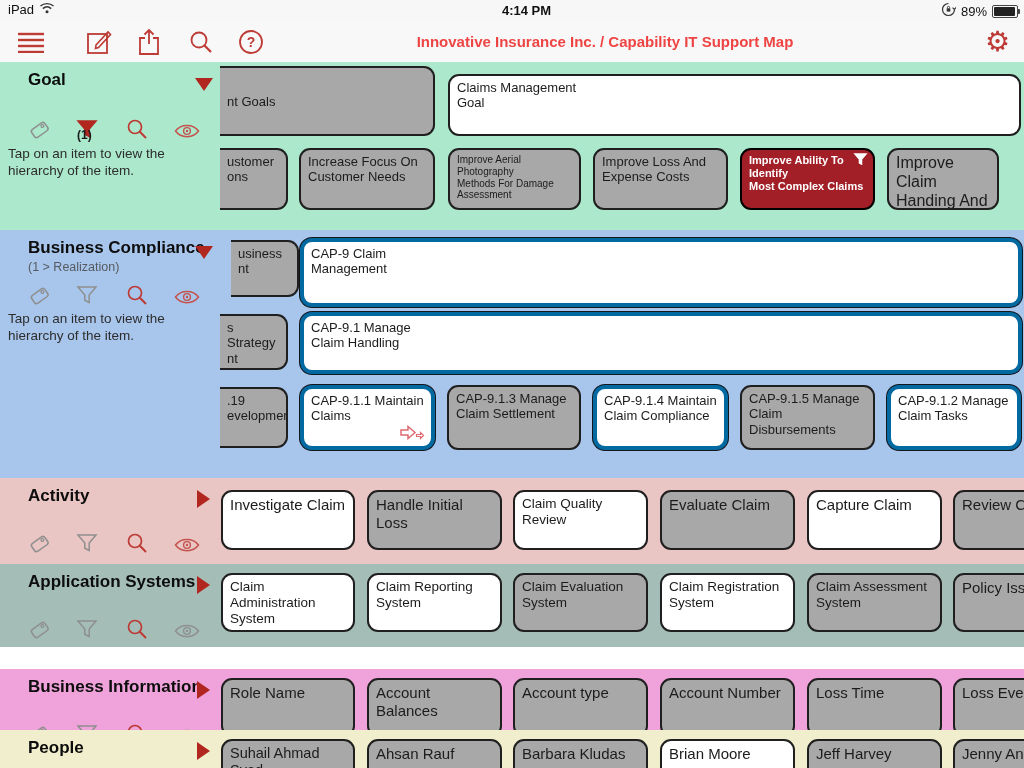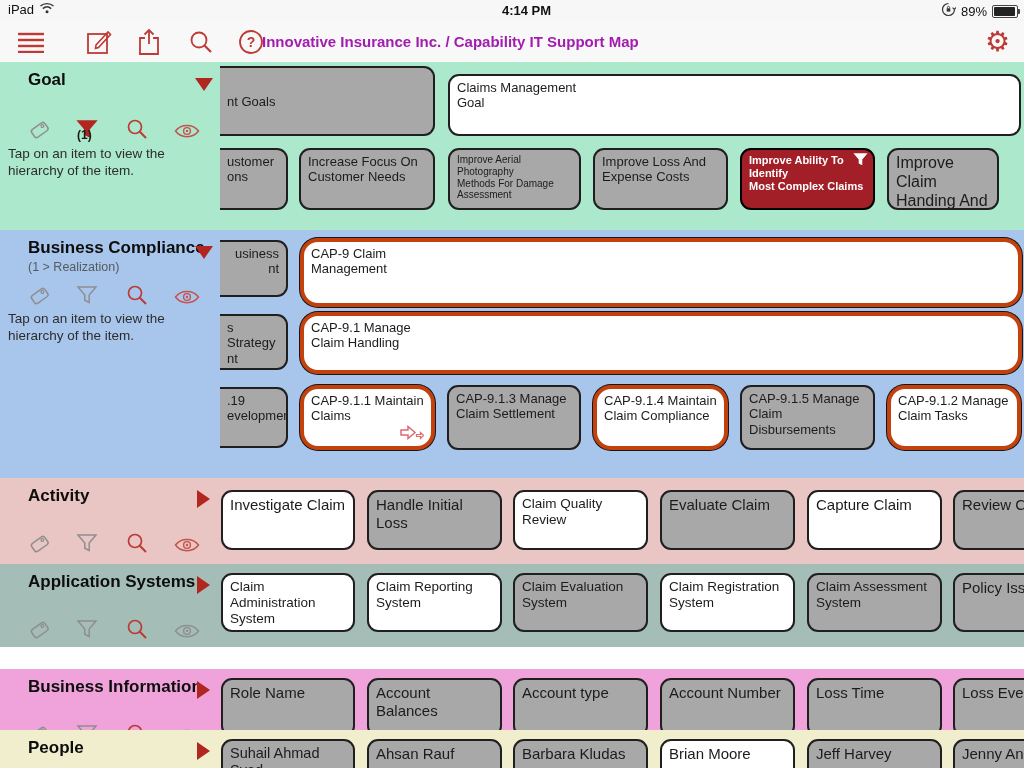--- a/index.html
+++ b/index.html
@@ -11,42 +11,42 @@
   .sb-left{position:absolute;left:8px;top:2px;display:flex;align-items:center;gap:5px;}
   .sb-center{position:absolute;left:0;right:0;top:3px;text-align:center;font-weight:bold;font-size:13px;margin-left:29px;}
   .sb-right{position:absolute;right:6px;top:2px;display:flex;align-items:center;gap:5px;text-align:center;}
   .battery{position:relative;width:24px;height:11px;border:1px solid #444;border-radius:2px;}
   .battery .fill{position:absolute;left:1px;top:1px;bottom:1px;width:86%;background:#222;border-radius:1px;}
   .battery .tip{position:absolute;right:-3px;top:3px;width:2px;height:5px;background:#444;border-radius:0 1px 1px 0;}
 
   
   .toolbar{position:absolute;top:22px;left:0;width:1024px;height:40px;background:#f8f8f8;border-bottom:1px solid #a8a8a8;}
   .tb-icon{position:absolute;top:6px;width:30px;height:28px;display:flex;align-items:center;justify-content:center;cursor:pointer;}
-  .tb-title{position:absolute;left:262px;right:76px;top:11px;text-align:left;font-size:15px;font-weight:bold;color:#a21caf;white-space:nowrap;overflow:hidden;}
+  .tb-title{position:absolute;left:262px;right:76px;top:11px;text-align:center;font-size:15px;font-weight:bold;color:#ef4444;white-space:nowrap;overflow:hidden;}
   .gear{position:absolute;right:14px;top:2px;font-size:28px;color:#bd3a35;line-height:36px;cursor:pointer;}
 
   
   .lane{position:absolute;left:0;width:1024px;overflow:hidden;}
   .lane+.lane{border-top:0;}
   .lane-title{position:absolute;left:28px;top:8px;font-size:17px;font-weight:bold;color:#0d0d0d;white-space:nowrap;}
   .lane-sub{position:absolute;left:28px;top:30px;font-size:12.5px;color:#565a60;}
   .tri{position:absolute;width:0;height:0;cursor:pointer;}
   .tri-down{left:195px;top:16px;border-left:9px solid transparent;border-right:9px solid transparent;border-top:13px solid #b1271f;}
   .tri-right{left:197px;top:12px;border-top:9px solid transparent;border-bottom:9px solid transparent;border-left:13px solid #b1271f;}
   .icon-row{position:absolute;left:0;top:0;width:215px;height:0;}
   .hicon{position:absolute;width:26px;height:26px;display:flex;align-items:center;justify-content:center;cursor:pointer;}
   .fbadge{position:absolute;font-size:12px;font-weight:bold;color:#1c1c1c;}
   .lane-hint{position:absolute;left:8px;width:205px;font-size:13.5px;color:#2d2d2d;line-height:1.28;}
   .lane-content{position:absolute;left:220px;top:0;right:0;bottom:0;overflow:hidden;}
 
   
   .box{position:absolute;box-sizing:border-box;border:2px solid #1f1f1f;border-radius:11px;background:#a8a8a8;
        color:#1c1c1c;font-size:13px;line-height:1.18;padding:4px 7px;white-space:pre-line;overflow:hidden;}
   .box.white{background:#ffffff;}
-  .box.blue{background:#ffffff;border:4px solid #c2410c;box-shadow:0 0 0 1px #15151c;border-radius:18px;}
+  .box.blue{background:#ffffff;border:4px solid #0369a1;box-shadow:0 0 0 1px #15151c;border-radius:12px;}
   .box.red{background:#a21f28;color:#fff;font-weight:bold;border-color:#000;}
   .box.cutleft{border-left:none;border-top-left-radius:0;border-bottom-left-radius:0;}
   .box .ovicon{position:absolute;}
 </style>
 </head>
 <body>
 
 <div class="screen">
 
   <div class="statusbar">
@@ -202,21 +202,21 @@
     <div class="hicon" style="left:174px;top:54px">
             <svg width="26" height="20" viewBox="0 0 26 20">
               <path d="M1.5 10 C7 2.5, 19 2.5, 24.5 10 C19 17.5, 7 17.5, 1.5 10 Z" fill="none" stroke="#c4534e" stroke-width="1.5"></path>
               <circle cx="13" cy="10" r="3.4" fill="none" stroke="#c4534e" stroke-width="1.4"></circle>
               <circle cx="13" cy="10" r="1.2" fill="#c4534e"></circle>
             </svg>
           </div>
         </div>
         <div class="lane-hint" style="top:80px">Tap on an item to view the hierarchy of the item.</div>
         <div class="lane-content">
-          <div class="box gray cutleft" style="left: 0px; top: 10px; width: 68px; height: 57px; text-align: right;">usiness
+          <div class="box gray cutleft" style="left: 11px; top: 10px; width: 68px; height: 57px;">usiness
 nt</div>
           <div class="box blue" style="left: 80px; top: 8px; width: 722px; height: 69px;">CAP-9 Claim
 Management</div>
           <div class="box gray cutleft" style="left: 0px; top: 84px; width: 68px; height: 56px;">s Strategy
 nt</div>
           <div class="box blue" style="left: 80px; top: 82px; width: 722px; height: 62px;">CAP-9.1 Manage
 Claim Handling</div>
           <div class="box gray cutleft" style="left: 0px; top: 157px; width: 68px; height: 61px;">.19
 evelopment</div>
           <div class="box blue" style="left: 80px; top: 155px; width: 135px; height: 65px;">CAP-9.1.1 Maintain

